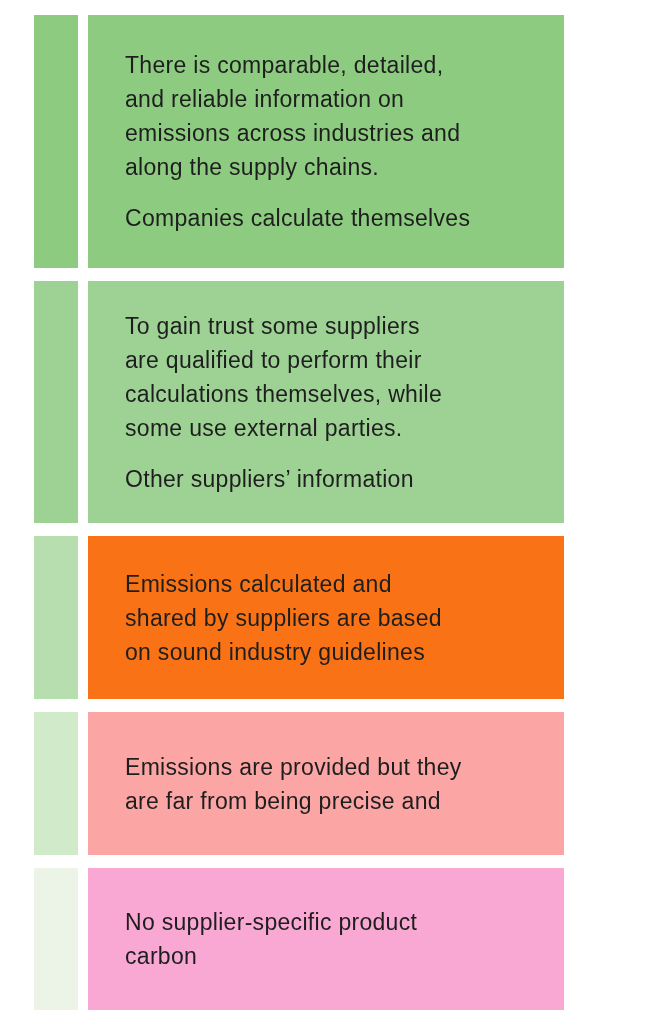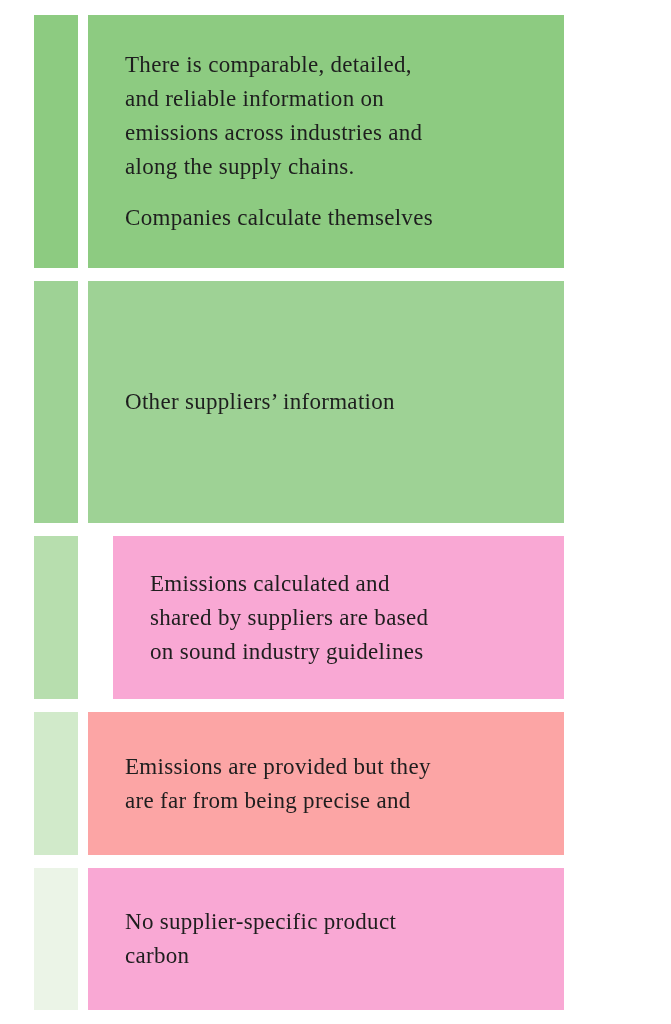--- a/index.html
+++ b/index.html
@@ -6,21 +6,21 @@
     margin: 0;
     padding: 0;
     background: #ffffff;
   }
   .canvas {
     position: relative;
     width: 564px;
     height: 1024px;
     background: #ffffff;
     overflow: hidden;
-    font-family: Liberation Serif, serif;
+    font-family: Liberation Sans, sans-serif;
   }
   .grid {
     position: absolute;
     left: 34px;
     top: 15px;
     display: grid;
     grid-template-columns: 44px 530px;
     grid-template-rows: 253px 242px 163px 143px 142px;
     column-gap: 10px;
     row-gap: 13px;
@@ -59,25 +59,29 @@
     <div class="desc" style="background-color: rgb(141, 203, 129);">
       <p>There is comparable, detailed,
 and reliable information on
 emissions across industries and
 along the supply chains.</p>
       <p>Companies calculate themselves</p>
     </div>
 
     <div class="indicator" style="background-color: rgb(158, 210, 149);"></div>
     <div class="desc" style="background-color: rgb(158, 210, 149);">
+      <p>To gain trust some suppliers
+are qualified to perform their
+calculations themselves, while
+some use external parties.</p>
       <p>Other suppliers’ information</p>
     </div>
 
     <div class="indicator" style="background-color: rgb(183, 222, 174);"></div>
-    <div class="desc" style="background-color: #f9a8d4; margin-left: 25px;">
+    <div class="desc" style="background-color: #f97316;">
       <p>Emissions calculated and
 shared by suppliers are based
 on sound industry guidelines</p>
     </div>
 
     <div class="indicator" style="background-color: rgb(209, 234, 202);"></div>
     <div class="desc" style="background-color: #fca5a5;">
       <p>Emissions are provided but they
 are far from being precise and</p>
     </div>

